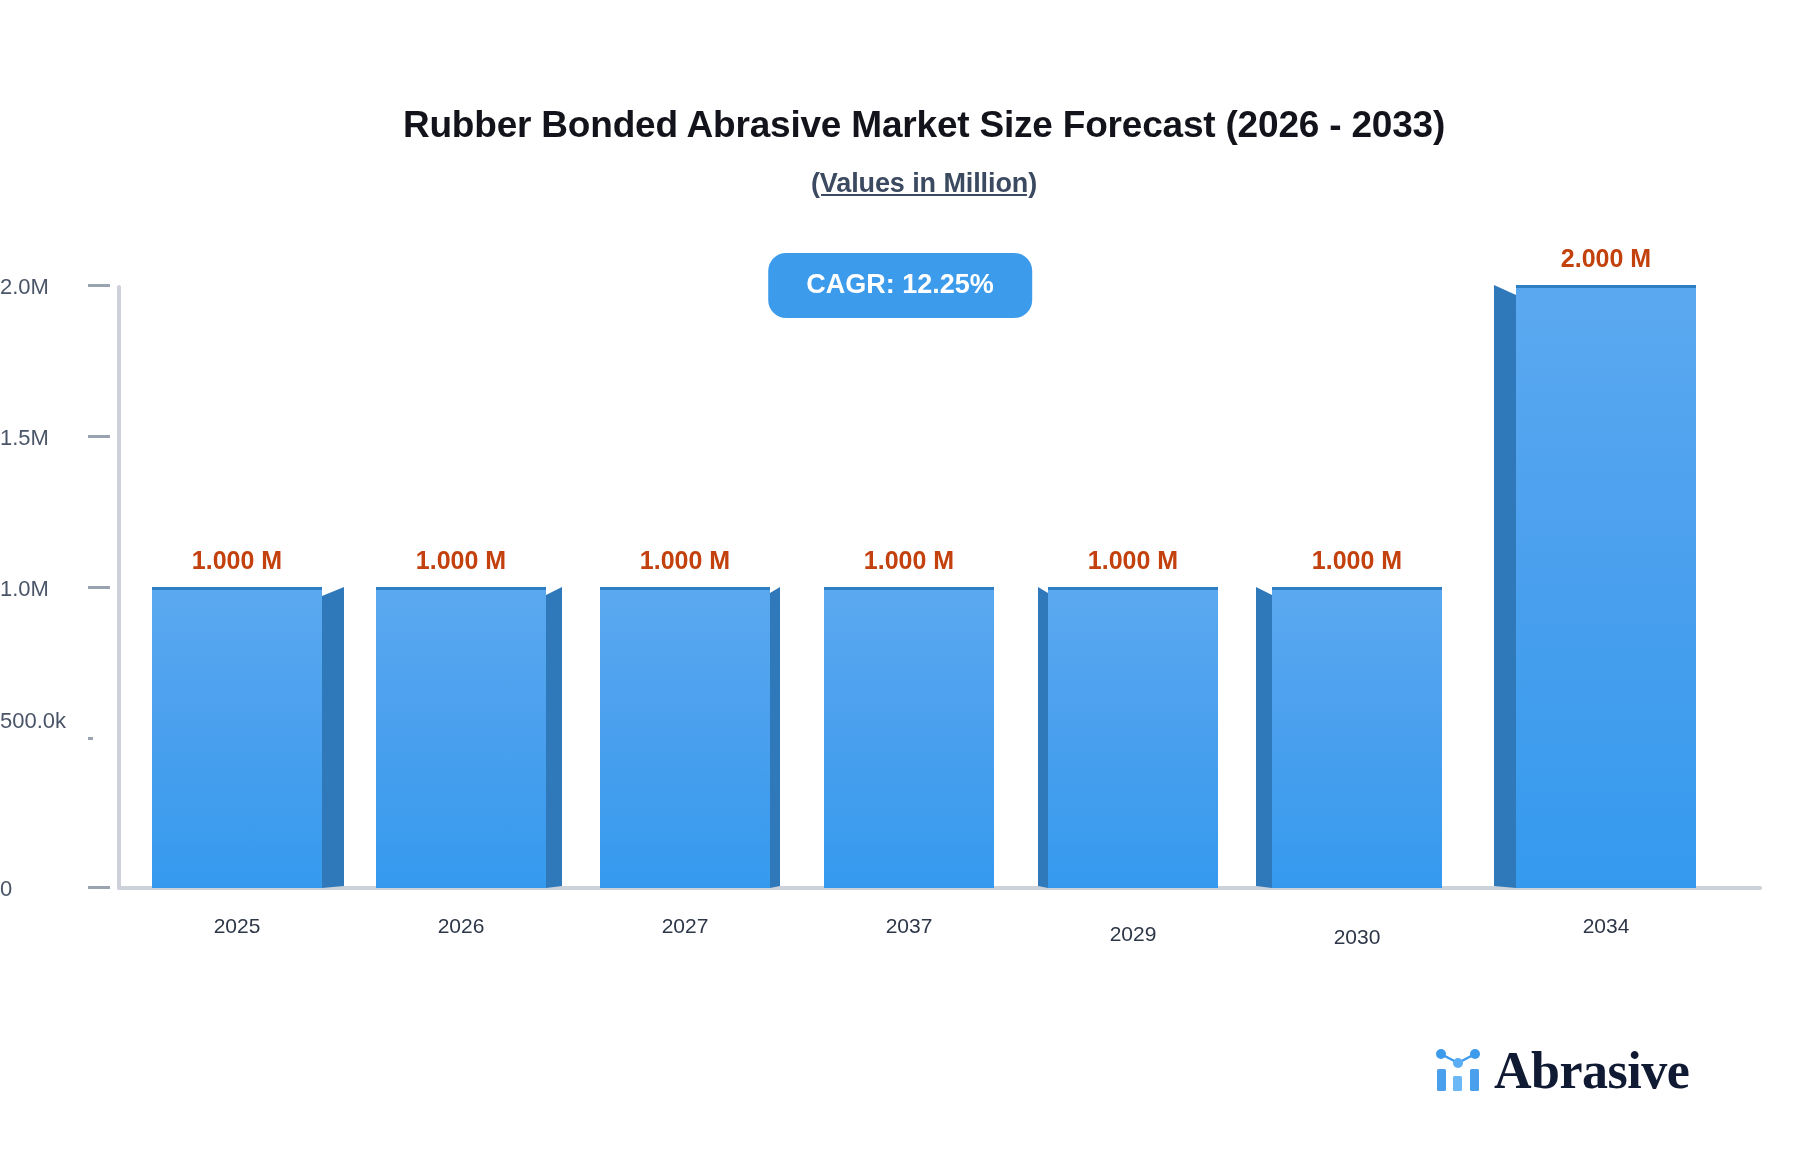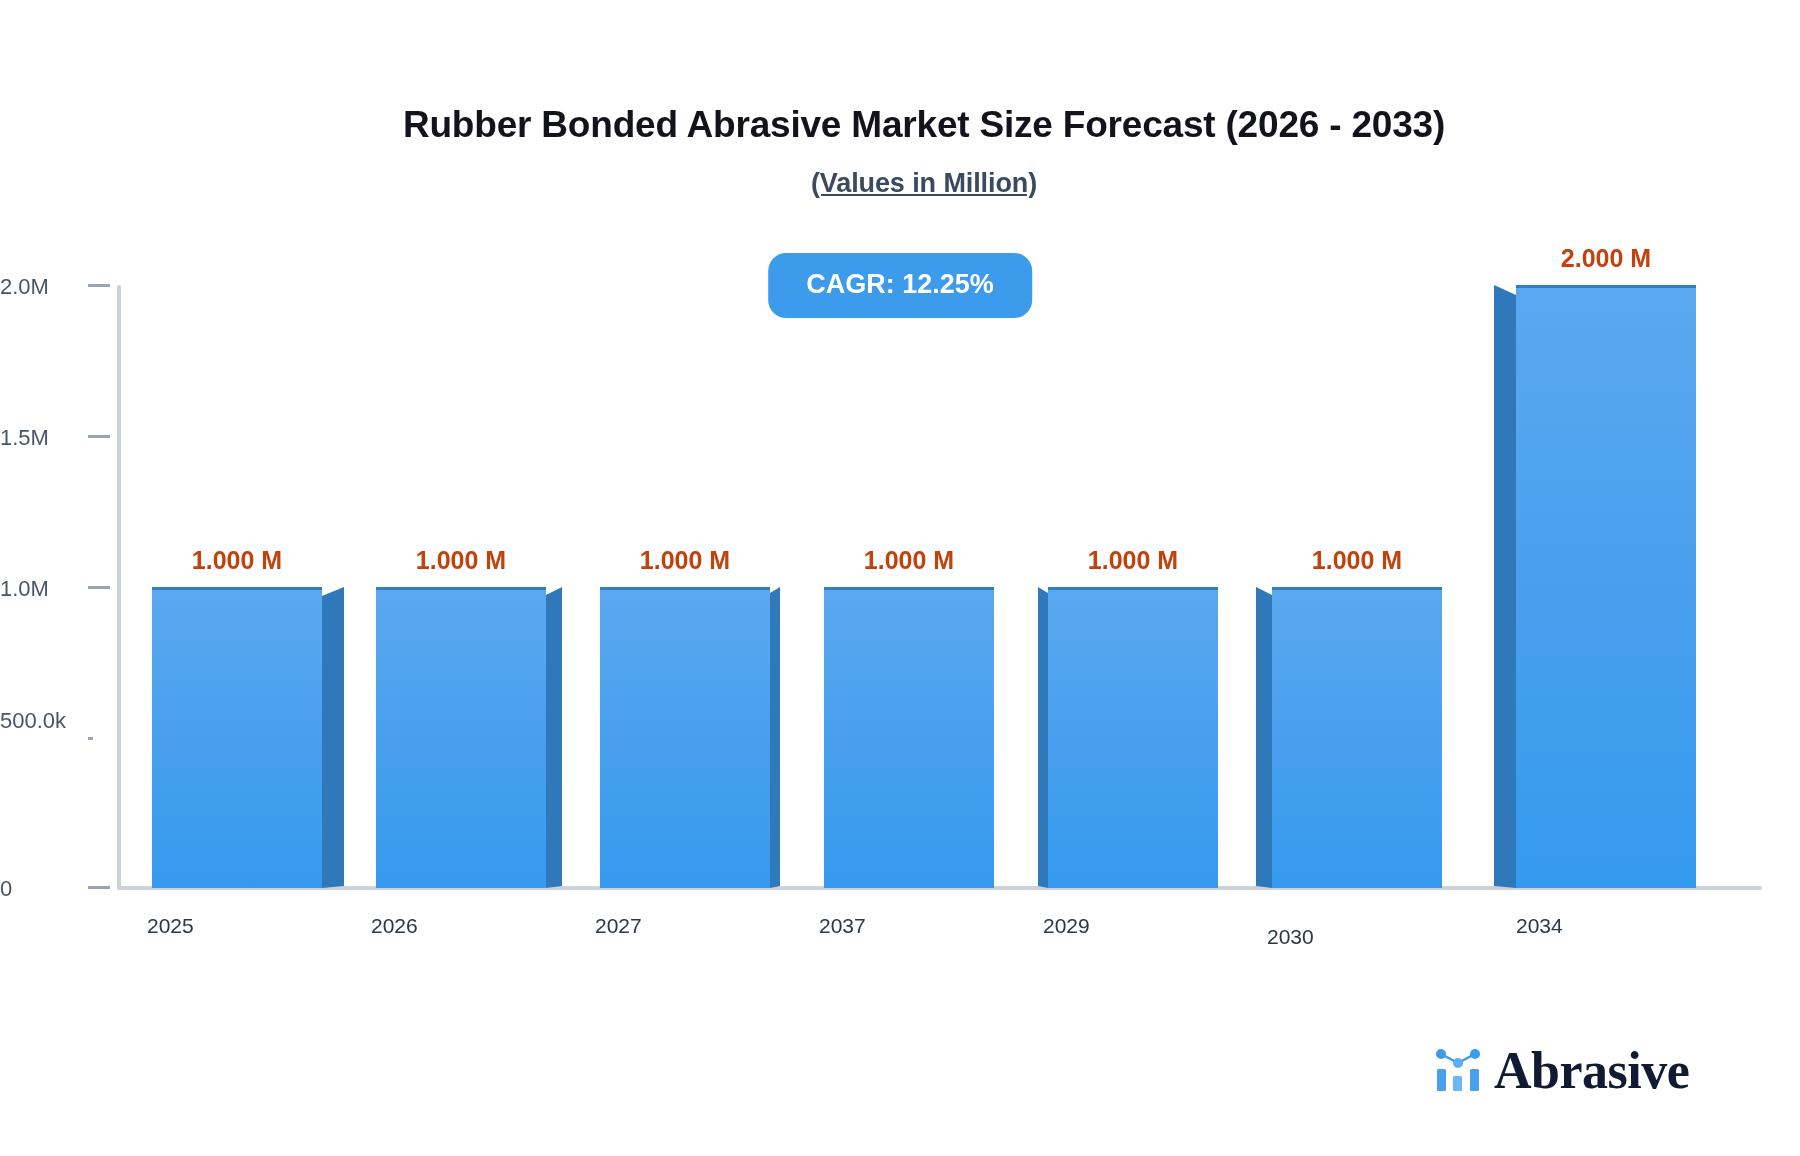--- a/index.html
+++ b/index.html
@@ -88,21 +88,21 @@
     font-size: 22px;
     color: #4a5568;
     white-space: nowrap;
   }
 
   .xtick-label {
     position: absolute;
     top: 914px;
     font-size: 21px;
     color: #2d3748;
-    text-align: left;
+    text-align: center;
     white-space: nowrap;
   }
 
   
   .bar {
     position: absolute;
     background: linear-gradient(180deg, #5aa9f0 0%, #4ba0ee 45%, #359aee 100%);
   }
   .bar-top-edge {
     position: absolute;
@@ -208,21 +208,21 @@
   <div class="bar-side" style="left:1494px; top:285px; width:22px; height:603px; clip-path: polygon(0 0, 100% 10px, 100% 100%, 0 calc(100% - 2px));"></div>
   <div class="bar" style="left:1516px; top:285px; width:180px; height:603px;">
     <div class="bar-top-edge"></div>
   </div>
   <div class="bar-value" style="left:1506px; top:244px; width:200px;">2.000 M</div>
 
   <div class="xtick-label" style="left:147px;  width:180px;">2025</div>
   <div class="xtick-label" style="left:371px;  width:180px;">2026</div>
   <div class="xtick-label" style="left:595px;  width:180px;">2027</div>
   <div class="xtick-label" style="left:819px;  width:180px;">2037</div>
-  <div class="xtick-label" style="left:1043px; width:180px;">2029</div>
+  <div class="xtick-label" style="left:1043px; width:180px;margin-top:8px;">2029</div>
   <div class="xtick-label" style="left:1267px; width:180px;margin-top:11px;">2030</div>
   <div class="xtick-label" style="left:1516px; width:180px;">2034</div>
 
   <div class="logo">
     <span>
       <svg width="52" height="52" viewBox="0 0 52 52" aria-hidden="true">
         <line x1="9" y1="11" x2="26" y2="20" stroke="#3d9bec" stroke-width="2.5"></line>
         <line x1="26" y1="20" x2="43" y2="11" stroke="#3d9bec" stroke-width="2.5"></line>
         <circle cx="9" cy="11" r="5" fill="#3d9bec"></circle>
         <circle cx="26" cy="20" r="5" fill="#5badf5"></circle>

